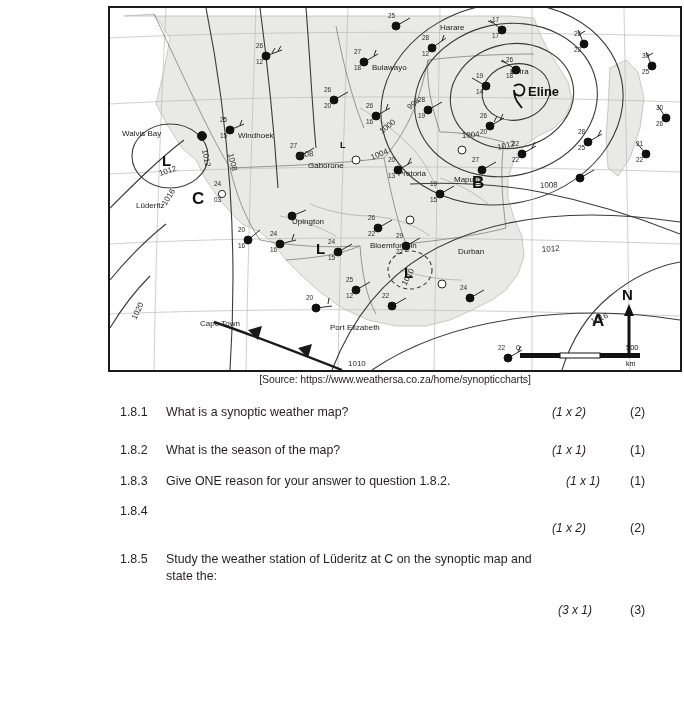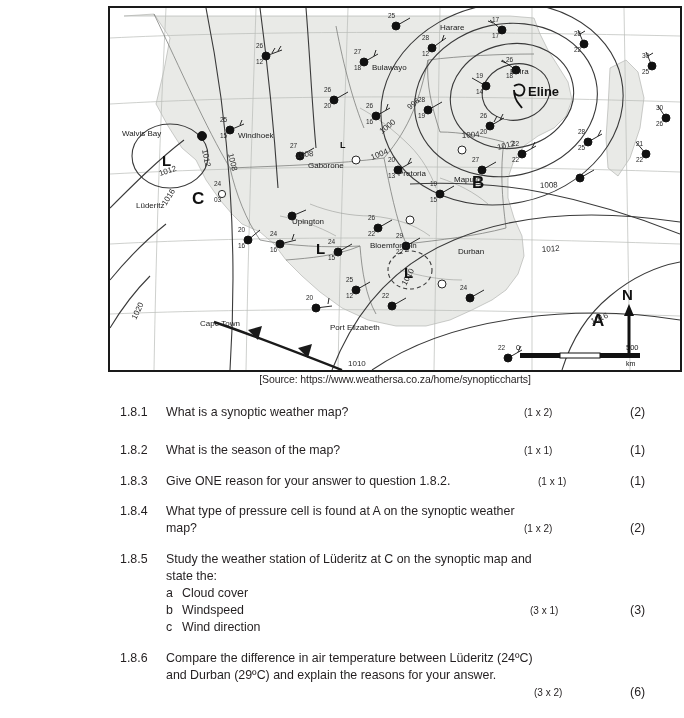--- a/index.html
+++ b/index.html
@@ -77,24 +77,25 @@
   .sub-list li { display: block; white-space: nowrap; }
   .sub-letter {
     display: inline-block;
     width: 16px;
   }
   .q-calc {
     position: absolute;
     top: 0;
     left: 524px;
     width: 62px;
-    text-align: left;
-    font-size: 10px;
+    text-align: right;
+    font-size: 12px;
     line-height: 17px;
     white-space: nowrap;
+    font-style: italic;
   }
   .q-marks {
     position: absolute;
     top: 0;
     left: 630px;
     width: 40px;
     text-align: left;
     font-size: 12.4px;
     line-height: 17px;
     white-space: nowrap;
@@ -446,46 +447,28 @@
     <div class="q-num">1.8.3</div>
     <div class="q-body" style="width:390px;">
       <span class="subline">Give ONE reason for your answer to question 1.8.2.</span>
     </div>
     <div class="q-calc" style="left:538px;">(1 x 1)</div>
     <div class="q-marks">(1)</div>
   </div>
 
   <div class="q-row" style="height:34px;margin-bottom:14px;">
     <div class="q-num">1.8.4</div>
-    <div class="q-body" style="width:380px;">
-      <span class="subline">What type of pressure cell is found at A on the synoptic weather</span>
-      <span class="subline">map?</span>
-    </div>
     <div class="q-calc offset-1">(1 x 2)</div>
     <div class="q-marks offset-1">(2)</div>
   </div>
 
   <div class="q-row" style="height:85px;margin-bottom:14px;">
     <div class="q-num">1.8.5</div>
     <div class="q-body" style="width:400px;">
       <span class="subline">Study the weather station of Lüderitz at C on the synoptic map and</span>
       <span class="subline">state the:</span>
-      <ul class="sub-list">
-        <li><span class="sub-letter">a</span><span>Cloud cover</span></li>
-        <li><span class="sub-letter">b</span><span>Windspeed</span></li>
-        <li><span class="sub-letter">c</span><span>Wind direction</span></li>
-      </ul>
     </div>
     <div class="q-calc offset-3" style="left:530px;">(3 x 1)</div>
     <div class="q-marks offset-3">(3)</div>
   </div>
 
-  <div class="q-row" style="height:51px;">
-    <div class="q-num">1.8.6</div>
-    <div class="q-body" style="width:420px;">
-      <span class="subline">Compare the difference in air temperature between Lüderitz (24ºC)</span>
-      <span class="subline">and Durban (29ºC) and explain the reasons for your answer.</span>
-    </div>
-    <div class="q-calc offset-2" style="left:534px;">(3 x 2)</div>
-    <div class="q-marks offset-2">(6)</div>
-  </div>
 
 </div>
 
 </body></html>

